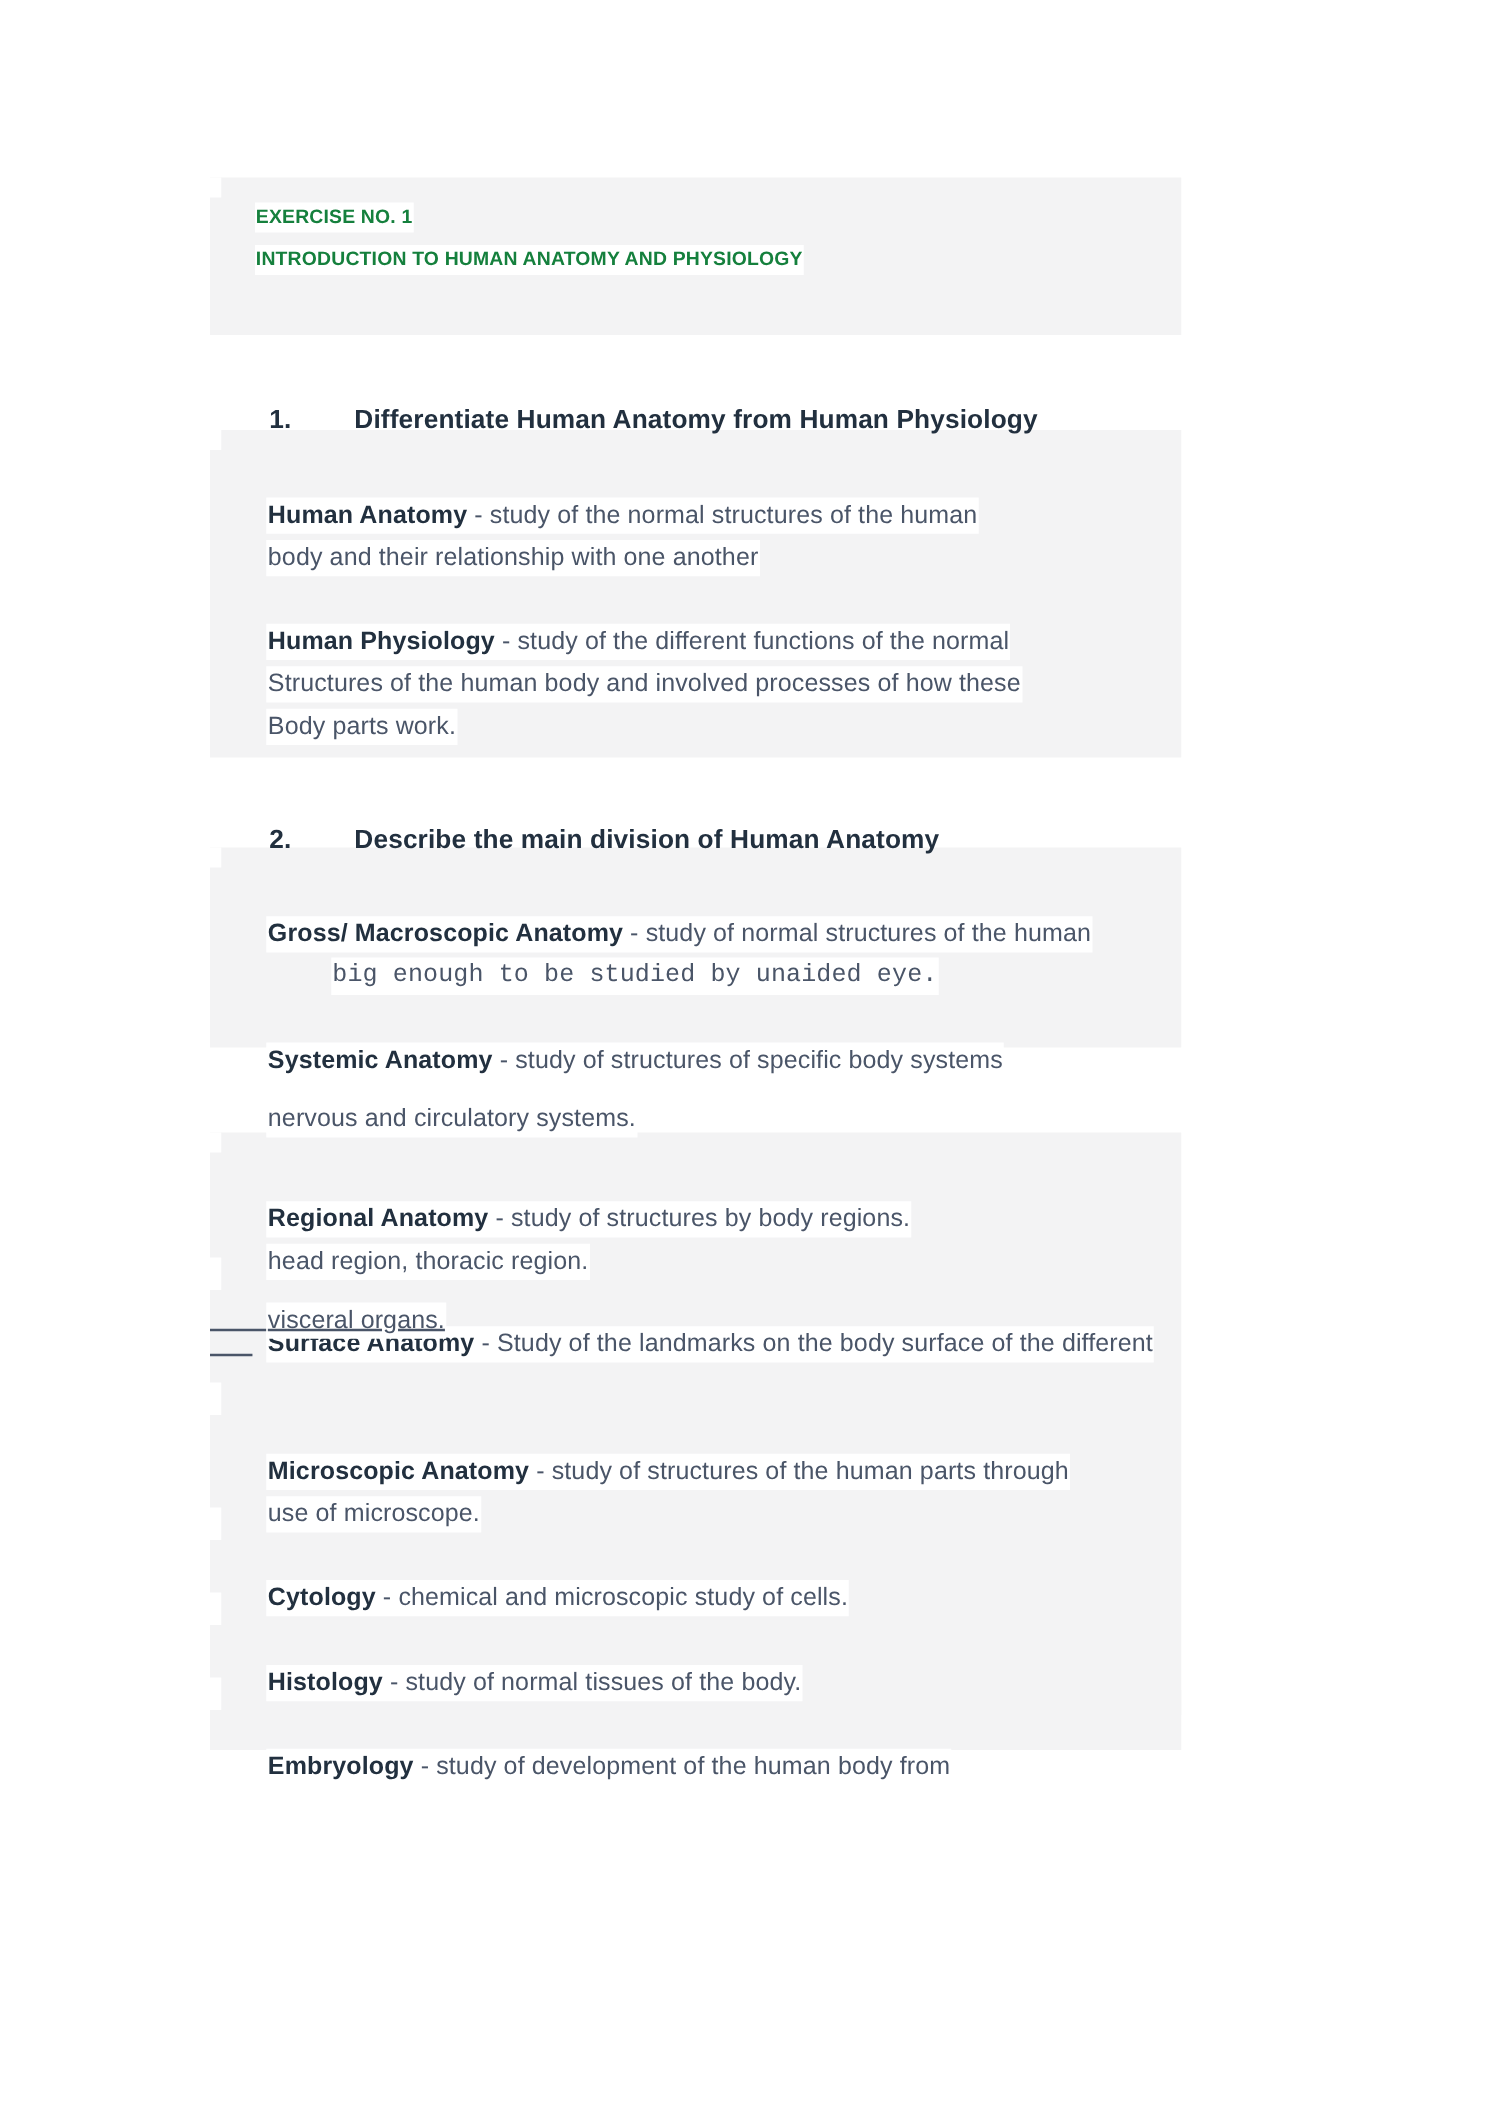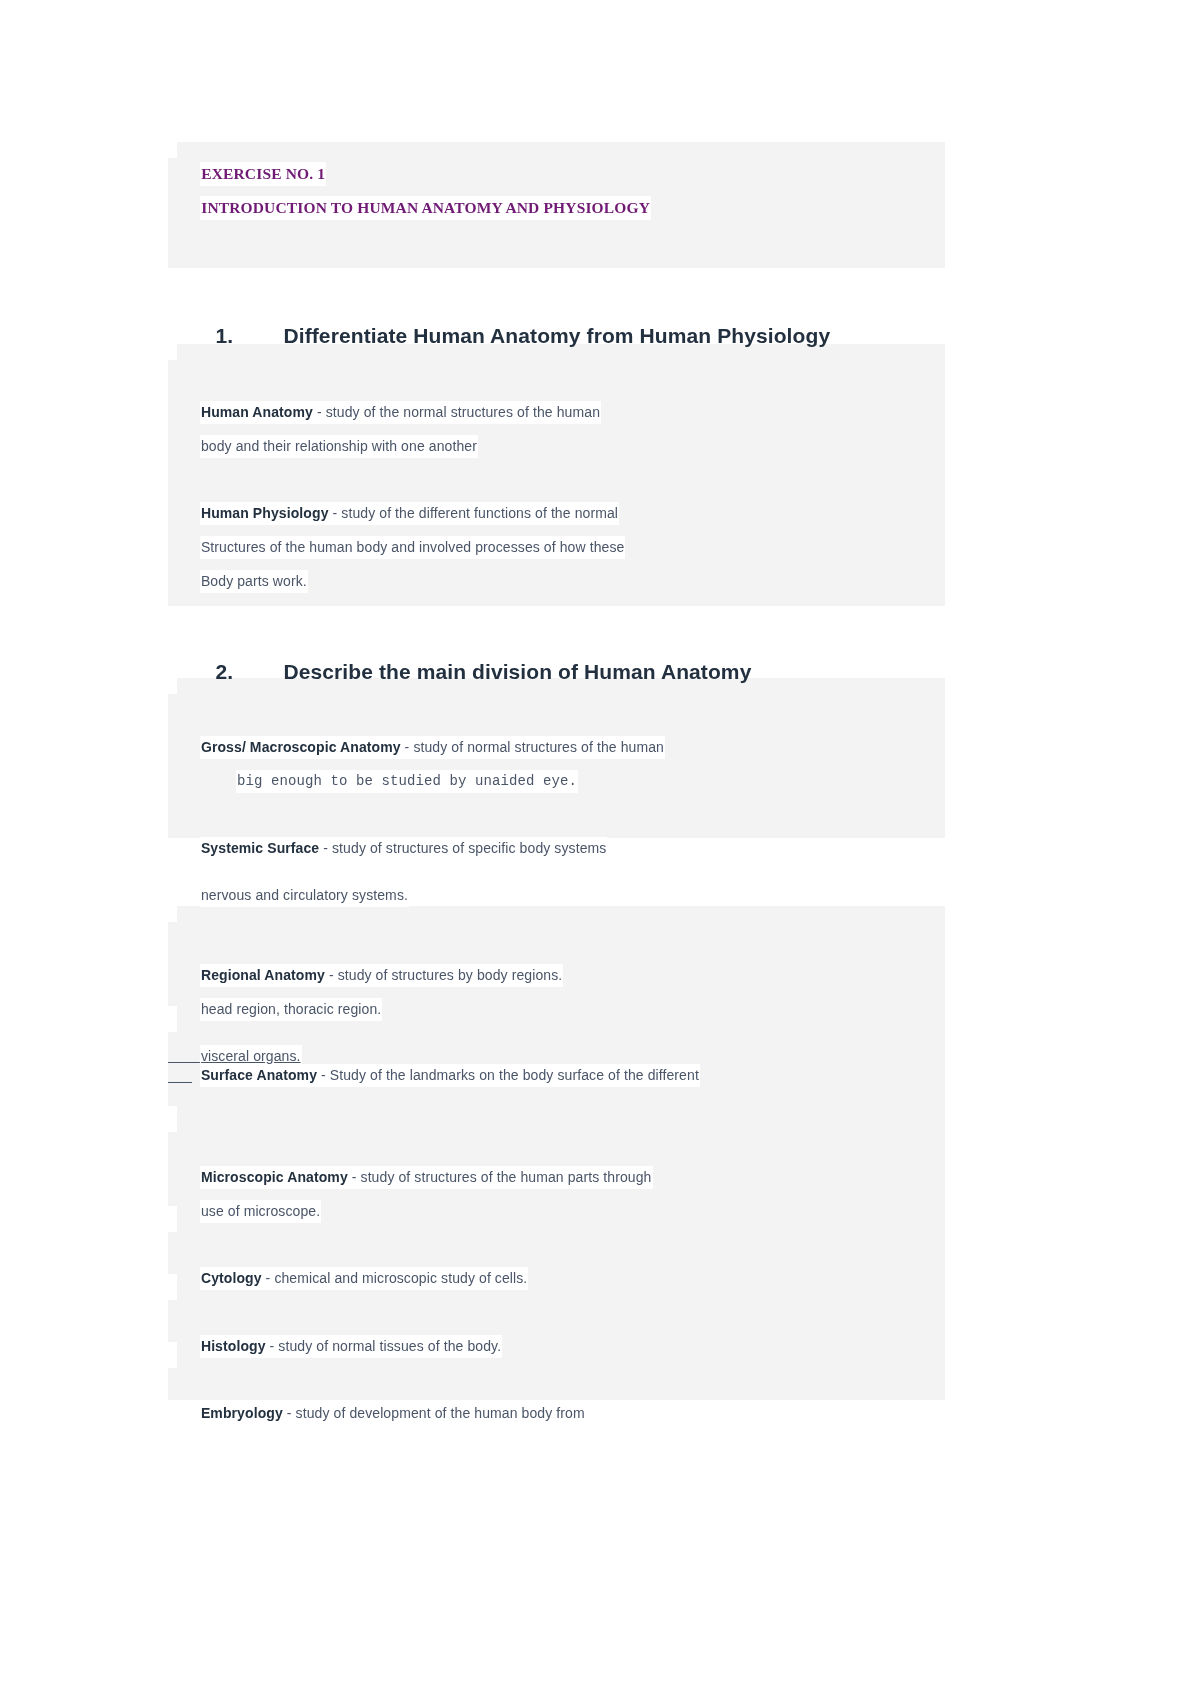--- a/index.html
+++ b/index.html
@@ -45,43 +45,42 @@
     position: absolute;
     left: 0;
     top: 0;
     width: 777px;
   }
 
   .line {
     position: absolute;
     left: 0;
     white-space: pre;
-    font-size: 14px;
+    font-size: 20px;
     line-height: 20px;
     letter-spacing: 0.1px;
     color: #4a5568;
   }
   .line > span {
     background: #ffffff;
     box-decoration-break: clone;
     -webkit-box-decoration-break: clone;
     padding: 3px 1px 4px 1px;
   }
   .line b {
     font-weight: bold;
     color: #22303f;
   }
 
   
   .title {
     font-size: 15.5px;
     font-weight: bold;
-    color: #701a75;
+    color: #15803d;
     letter-spacing: 0.15px;
-    font-family: Liberation Serif, serif;
   }
 
   
   .qline {
     position: absolute;
     left: 0;
     white-space: pre;
     font-size: 21px;
     font-weight: bold;
     color: #22303f;
@@ -154,21 +153,21 @@
       </div>
 
       <div class="line" style="top:717px;">
         <span><b>Gross/ Macroscopic Anatomy</b><span> - </span><span>study of normal structures of the human</span></span>
       </div>
       <div class="line" style="top:751px;font-family:Liberation Mono, monospace;">
         <span>big enough to be studied by unaided eye.</span>
       </div>
 
       <div class="line" style="top:818px;">
-        <span><b>Systemic Surface</b><span> - </span><span>study of structures of specific body systems</span></span>
+        <span><b>Systemic Anatomy</b><span> - </span><span>study of structures of specific body systems</span></span>
       </div>
       <div class="line" style="top:865px;">
         <span>nervous and circulatory systems.</span>
       </div>
 
       <div class="line" style="top:945px;">
         <span><b>Regional Anatomy</b><span> - </span><span>study of structures by body regions.</span></span>
       </div>
       <div class="line" style="top:979px;text-align:right;">
         <span>head region, thoracic region.</span>

